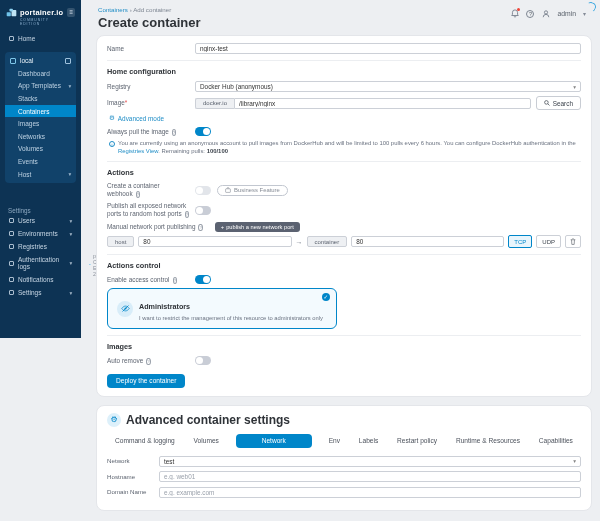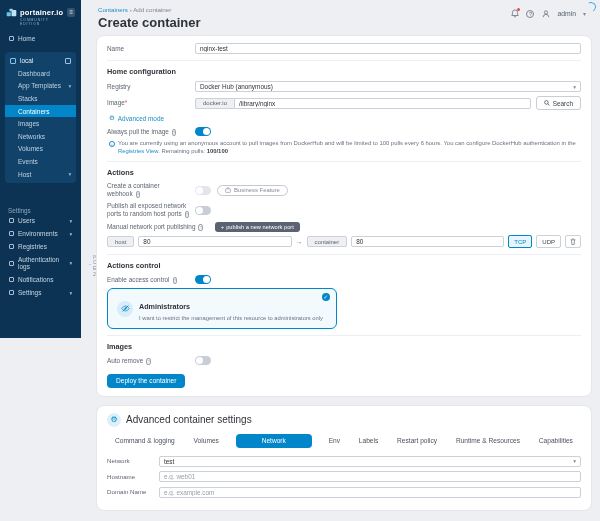--- a/index.html
+++ b/index.html
@@ -77,21 +77,21 @@
   .ac-ic{ width:16px; height:16px; flex:0 0 16px; border-radius:50%; background:#d8edf9; display:flex; align-items:center; justify-content:center; color:#0086c9;}
   .ac-t{ font-size:7.2px; font-weight:bold; color:#2f3338;}
   .ac-d{ font-size:5.8px; color:#6a7280; margin-top:1.5px; line-height:1.25;}
   .chk{ position:absolute; top:4px; right:6px; width:8px; height:8px; background:#0086c9; border-radius:50%; color:#fff; font-size:5.5px; line-height:8px; text-align:center;}
   .radio{ position:absolute; top:50%; margin-top:-4px; right:6px; width:8px; height:8px; border:1px solid #b9bec7; border-radius:50%; background:#fff;}
   .btn-primary{ display:inline-block; background:#0086c9; color:#fff; font-size:6.6px; border:none; border-radius:4px; padding:3.5px 9px; cursor:pointer; margin-top:3px; font-family:inherit;}
   
   .adv-card{ margin-top:8px; }
   .adv-head{ display:flex; align-items:center; gap:5px; margin-bottom:7px;}
   .adv-gear{ width:14px; height:14px; border-radius:50%; background:#ddf0fa; color:#0086c9; font-size:8px; display:flex; align-items:center; justify-content:center;}
-  .adv-title{ font-size:10px; font-weight:normal; color:#2f3338;}
+  .adv-title{ font-size:12px; font-weight:bold; color:#2f3338;}
   .tabs{ display:flex; justify-content:space-between; align-items:center; padding:0 6px; margin:2px 0 8px 0;}
   .tab{ font-size:6.6px; color:#4c525c; padding:3px 2px; cursor:pointer;}
   .tab.active{ background:#0086c9; color:#fff; border-radius:4px; padding:3.5px 26px;}
   .adv-row{ display:flex; align-items:center; margin-bottom:4.5px;}
   .adv-lbl{ width:52px; flex:0 0 52px; font-size:6.2px; color:#5d6470; line-height:1.2; padding-right:5px;}
 </style>
 </head>
 <body>
 
 <div class="leftcol">

